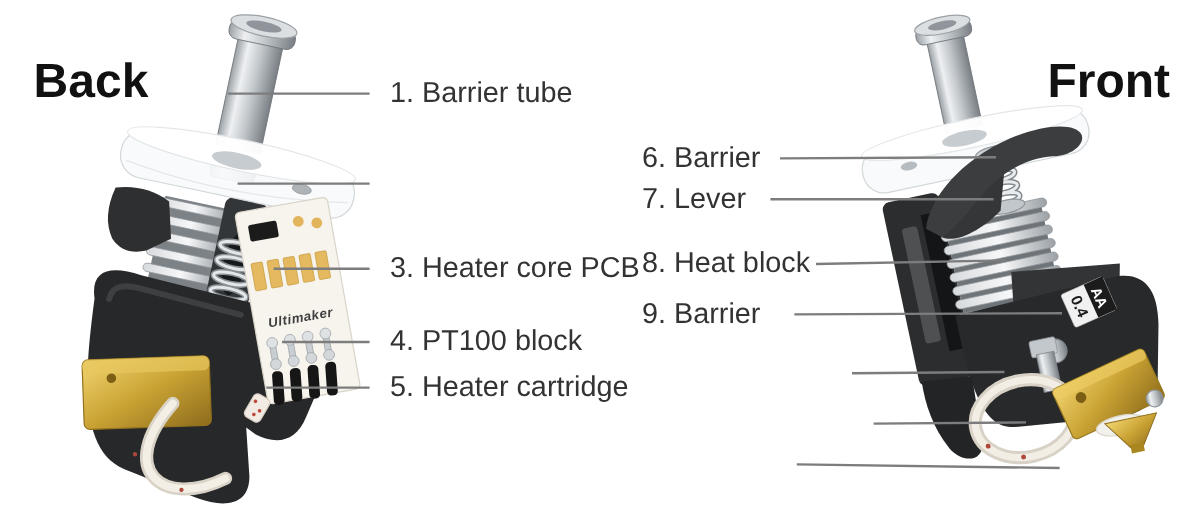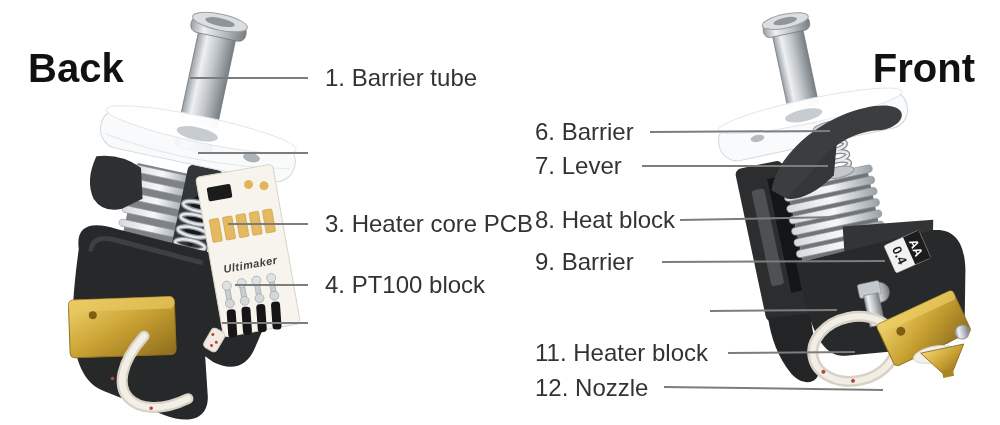--- a/index.html
+++ b/index.html
@@ -286,38 +286,34 @@
     <span>Barrier tube</span>
   </div>
   <div class="part-label" style="left:325px;top:210px">
     <span>3.</span>
     <span>Heater core PCB</span>
   </div>
   <div class="part-label" style="left:325px;top:271px">
     <span>4.</span>
     <span>PT100 block</span>
   </div>
+  <div class="part-label" style="left:325px;top:309px">
+    <span>5.</span>
+    <span>Heater cartridge</span>
+  </div>
   <div class="part-label" style="left:535px;top:118px">
     <span>6.</span>
     <span>Barrier</span>
   </div>
   <div class="part-label" style="left:535px;top:152px">
     <span>7.</span>
     <span>Lever</span>
   </div>
   <div class="part-label" style="left:535px;top:206px">
     <span>8.</span>
     <span>Heat block</span>
   </div>
   <div class="part-label" style="left:535px;top:248px">
     <span>9.</span>
     <span>Barrier</span>
   </div>
-  <div class="part-label" style="left:535px;top:339px">
-    <span>11.</span>
-    <span>Heater block</span>
-  </div>
-  <div class="part-label" style="left:535px;top:374px">
-    <span>12.</span>
-    <span>Nozzle</span>
-  </div>
 
 </div>
 
 </body></html>

